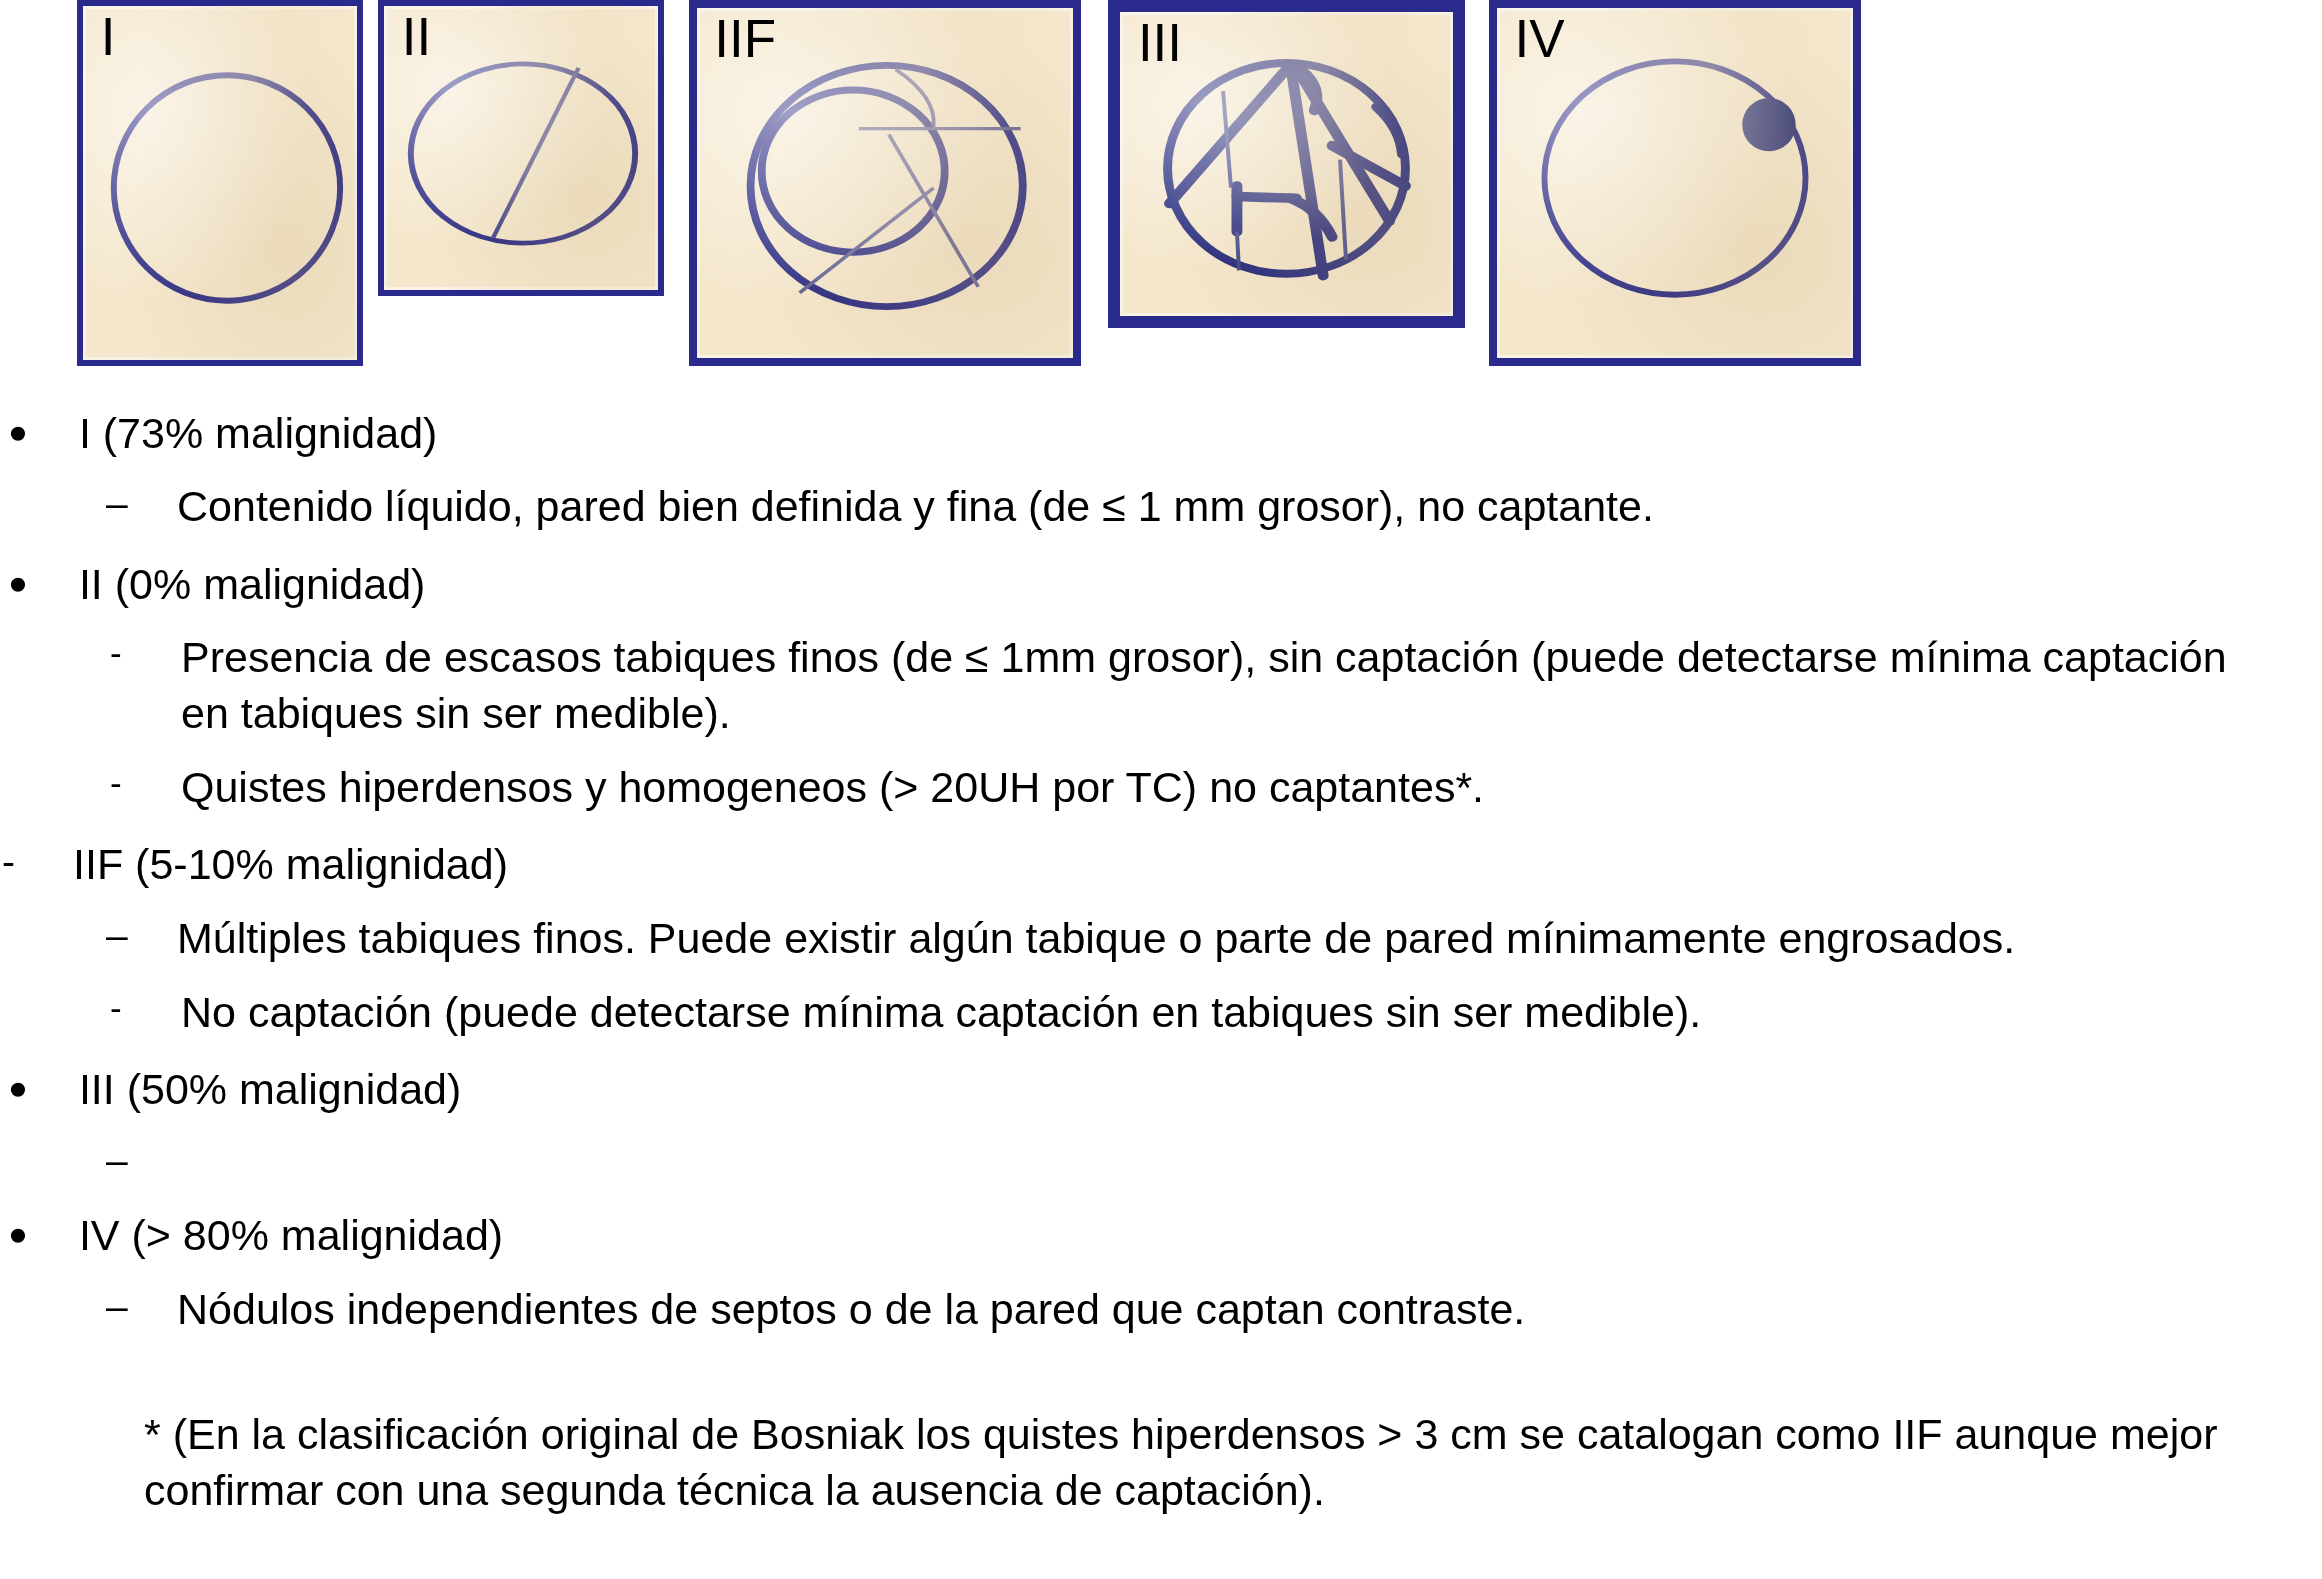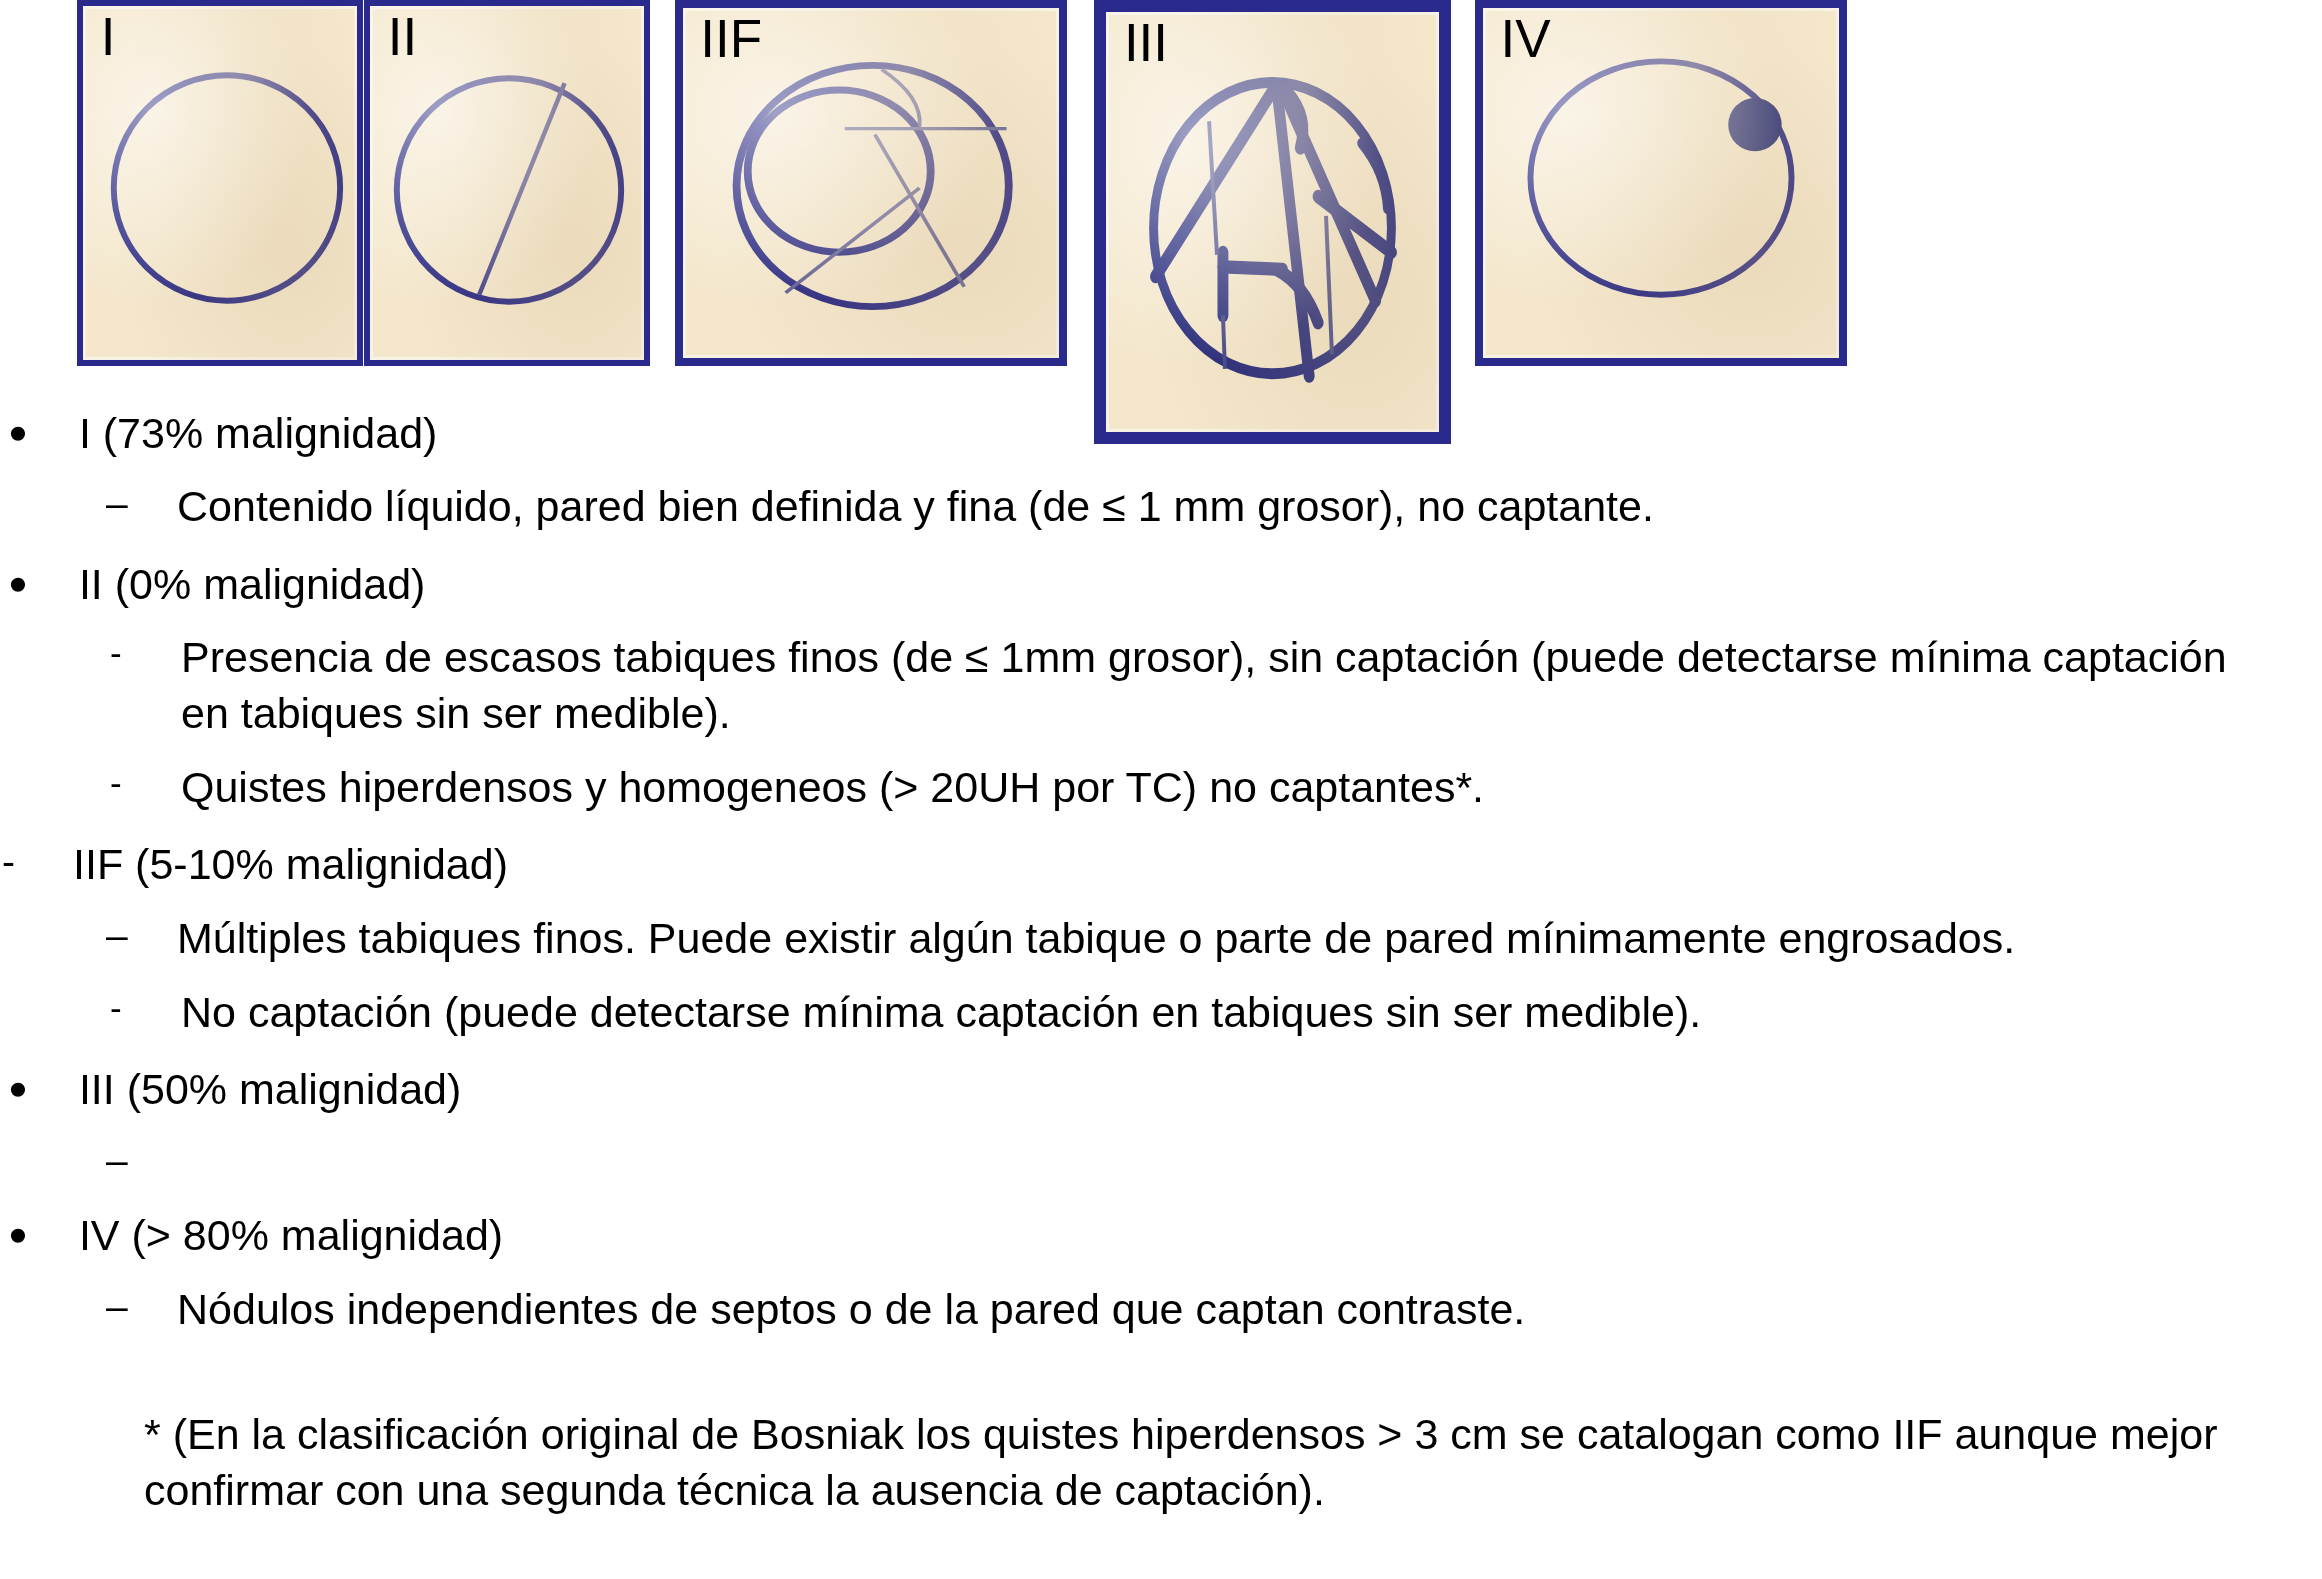--- a/index.html
+++ b/index.html
@@ -141,21 +141,21 @@
 
   <div class="panel" style="left:0; margin-left:77px; width:286px; height:366px; border:6.9px solid #2a2a8c;">
     <div class="paper-grain"></div>
     <div class="panel-inner-edge"></div>
     <svg viewBox="0 0 276 358" preserveAspectRatio="none">
       <circle cx="145" cy="184" r="114" fill="none" stroke="#242480" stroke-width="6"></circle>
     </svg>
     <div class="panel-label">I</div>
   </div>
 
-  <div class="panel" style="margin-left:1px; width:286px; height:366px; border:6.9px solid #2a2a8c;">
+  <div class="panel" style="margin-left:15px; width:286px; height:296px; border:6.9px solid #2a2a8c;">
     <div class="paper-grain"></div>
     <div class="panel-inner-edge"></div>
     <svg viewBox="0 0 276 358" preserveAspectRatio="none">
       <circle cx="140" cy="186" r="113" fill="none" stroke="#242480" stroke-width="6"></circle>
       <line x1="196" y1="78" x2="110" y2="292" stroke="#3b3b86" stroke-width="4.5"></line>
     </svg>
     <div class="panel-label">II</div>
   </div>
 
   <div class="panel" style="margin-left:24.6px; width:392px; height:366px; border:8.9px solid #2a2a8c;">
@@ -168,21 +168,21 @@
       <circle cx="140" cy="165" r="82" fill="none" stroke="#242480" stroke-width="7"></circle>
 
       <path d="M178 62 Q 215 90 212 120" fill="none" stroke="#5a5a93" stroke-width="3.4"></path>
       <line x1="145" y1="122" x2="290" y2="122" stroke="#5a5a93" stroke-width="3.4"></line>
       <line x1="172" y1="128" x2="252" y2="282" stroke="#5a5a93" stroke-width="3.4"></line>
       <line x1="212" y1="182" x2="92" y2="288" stroke="#5a5a93" stroke-width="3.4"></line>
     </svg>
     <div class="panel-label">IIF</div>
   </div>
 
-  <div class="panel" style="margin-left:27.6px; width:357px; height:444px; border:12.8px solid #2a2a8c;">
+  <div class="panel" style="margin-left:27.6px; width:357px; height:328px; border:12.8px solid #2a2a8c;">
     <div class="paper-grain"></div>
     <div class="panel-inner-edge"></div>
     <svg viewBox="0 0 336 346" preserveAspectRatio="none">
       <g stroke="#1d2278" fill="none" stroke-width="11" stroke-linecap="round">
         <circle cx="168" cy="178" r="120" stroke-width="9"></circle>
 
         <line x1="172" y1="60" x2="50" y2="218"></line>
         <line x1="172" y1="60" x2="205" y2="300"></line>
         <line x1="178" y1="64" x2="272" y2="238"></line>
         <path d="M183 66 Q 205 86 196 112"></path>

